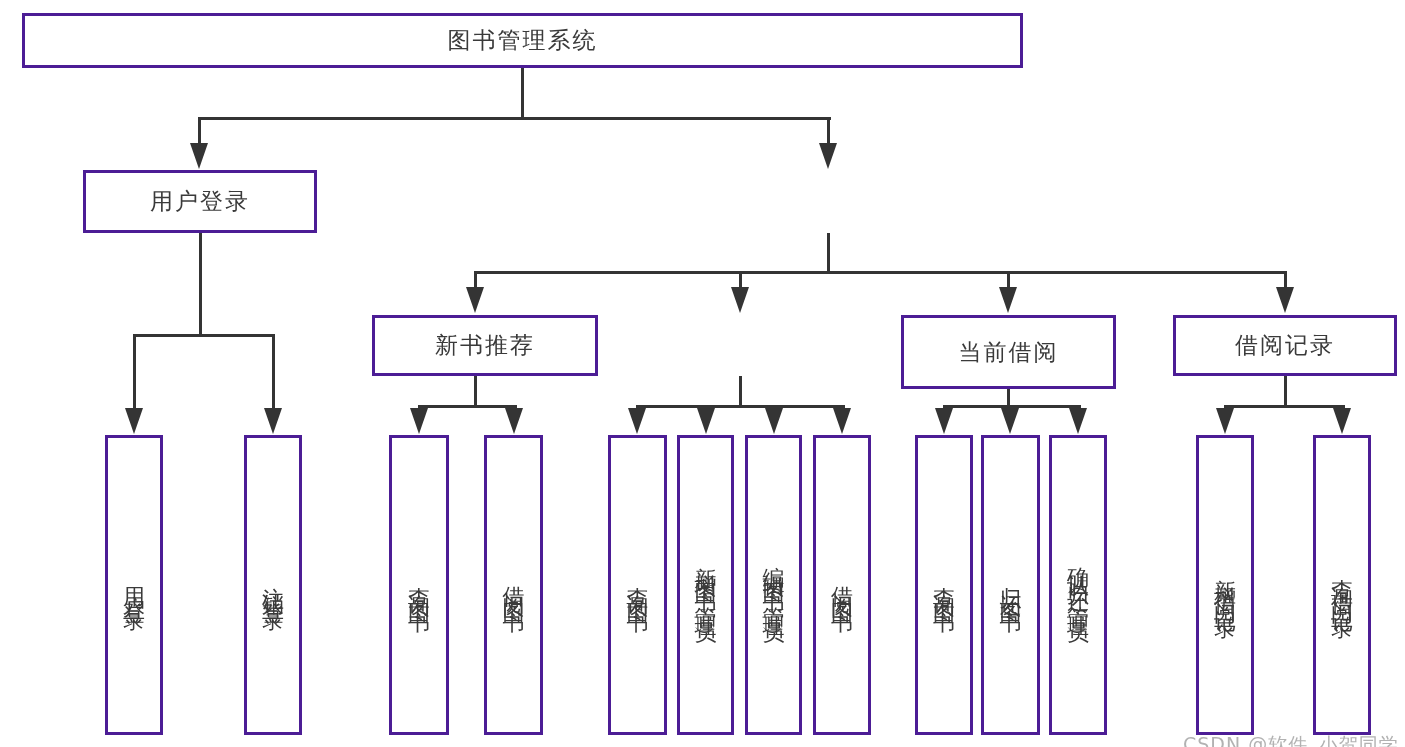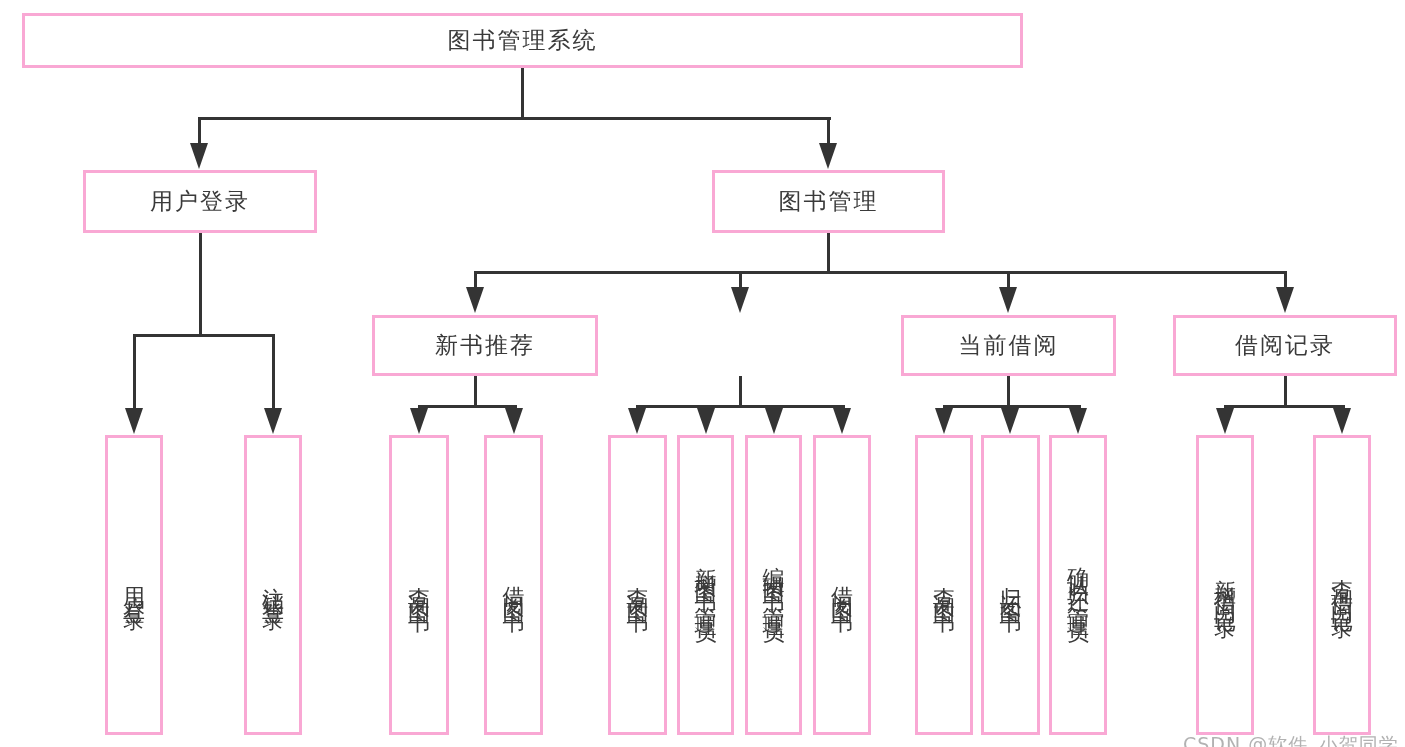--- a/index.html
+++ b/index.html
@@ -7,21 +7,21 @@
     position: relative;
     width: 1405px;
     height: 747px;
     background: #ffffff;
     font-family: "DejaVu Sans", "Liberation Sans", sans-serif;
     overflow: hidden;
   }
   .node {
     position: absolute;
     box-sizing: border-box;
-    border: 3px solid #f9a8d4;
+    border: 3px solid #4c1d95;
     background: #ffffff;
     color: #3a3a3a;
     display: flex;
     align-items: center;
     justify-content: center;
     font-size: 23px;
     letter-spacing: 2px;
     white-space: nowrap;
   }
   .vnode {
@@ -106,26 +106,25 @@
 
   <div class="vline" style="left:1284px;top:376px;height:32px"></div>
   <div class="hline" style="left:1224px;top:405px;width:121px"></div>
   <div class="arrow" style="left:1216px;top:408px"></div>
   <div class="arrow" style="left:1333px;top:408px"></div>
 
   <div class="node" style="left:22px;top:13px;width:1001px;height:55px">图书管理系统</div>
 
   <div class="node" style="left:83px;top:170px;width:234px;height:63px">用户登录</div>
 
-  <div class="node" style="left:712px;top:170px;width:233px;height:63px">图书管理</div>
 
   <div class="node" style="left:372px;top:315px;width:226px;height:61px">新书推荐</div>
 
 
-  <div class="node" style="left:901px;top:315px;width:215px;height:61px">当前借阅</div>
+  <div class="node" style="left:901px;top:315px;width:215px;height:74px">当前借阅</div>
 
   <div class="node" style="left:1173px;top:315px;width:224px;height:61px">借阅记录</div>
 
   <div class="node vnode" style="left:105px;top:435px;width:58px;height:300px">用户登录</div>
   <div class="node vnode" style="left:244px;top:435px;width:58px;height:300px">注销登录</div>
 
   <div class="node vnode" style="left:389px;top:435px;width:60px;height:300px">查询图书</div>
   <div class="node vnode" style="left:484px;top:435px;width:59px;height:300px">借阅图书</div>
 
   <div class="node vnode" style="left:608px;top:435px;width:59px;height:300px">查询图书</div>

